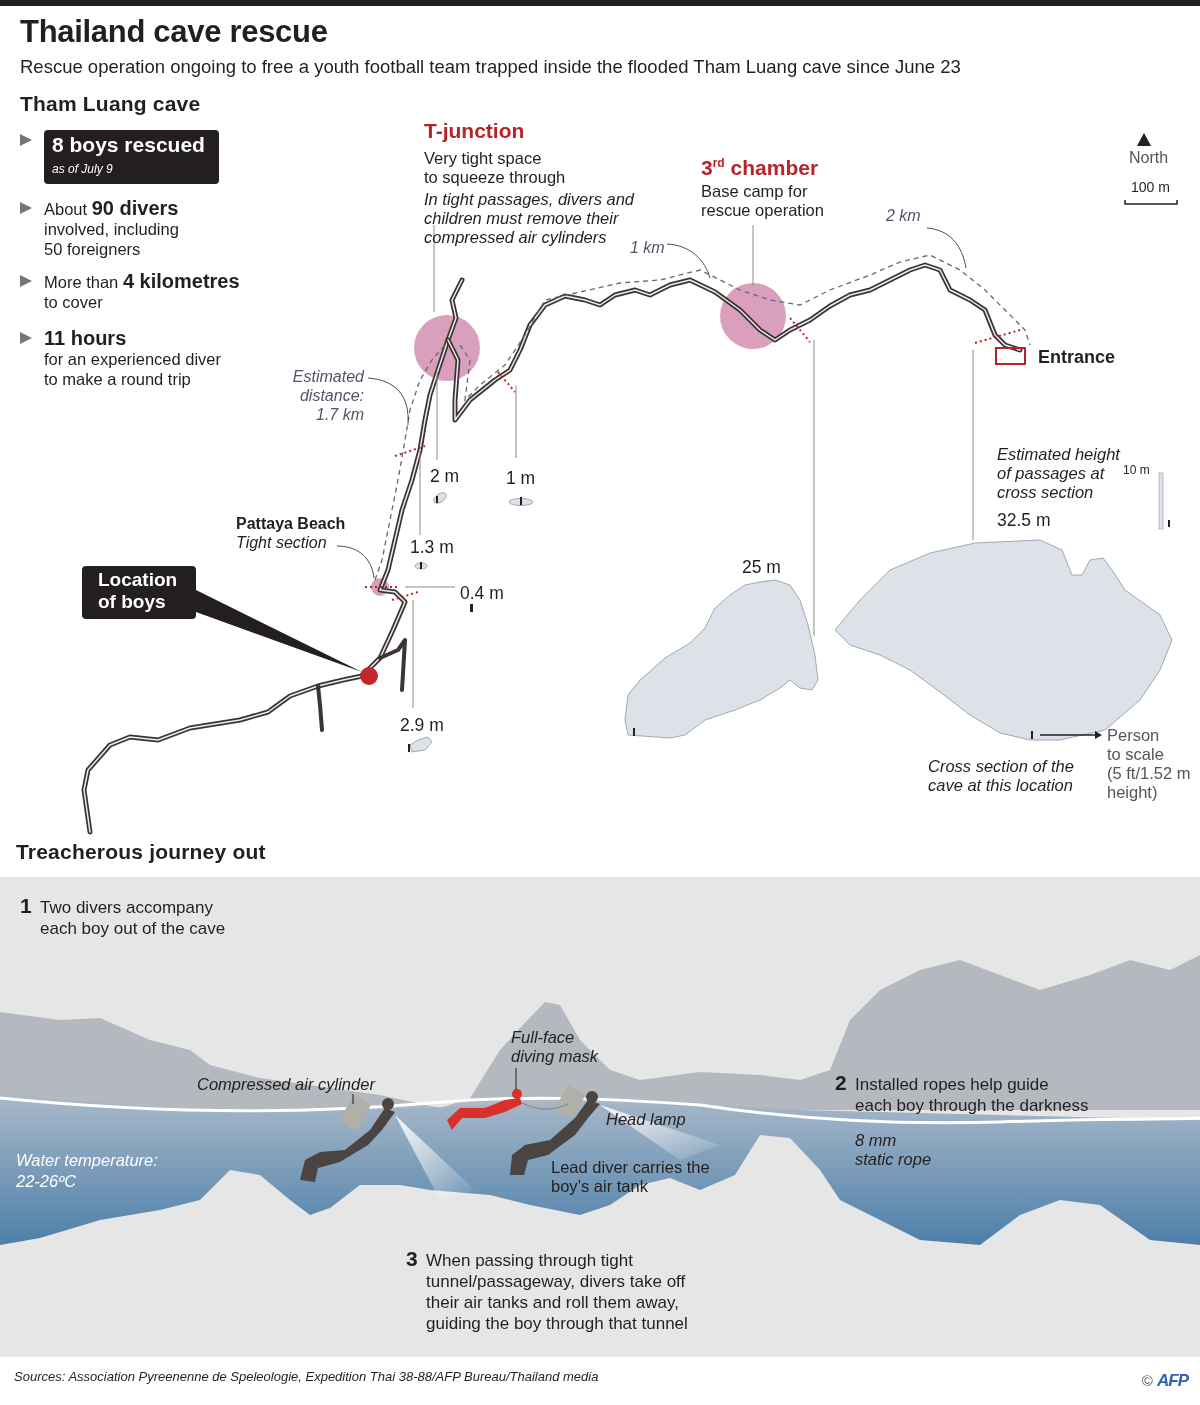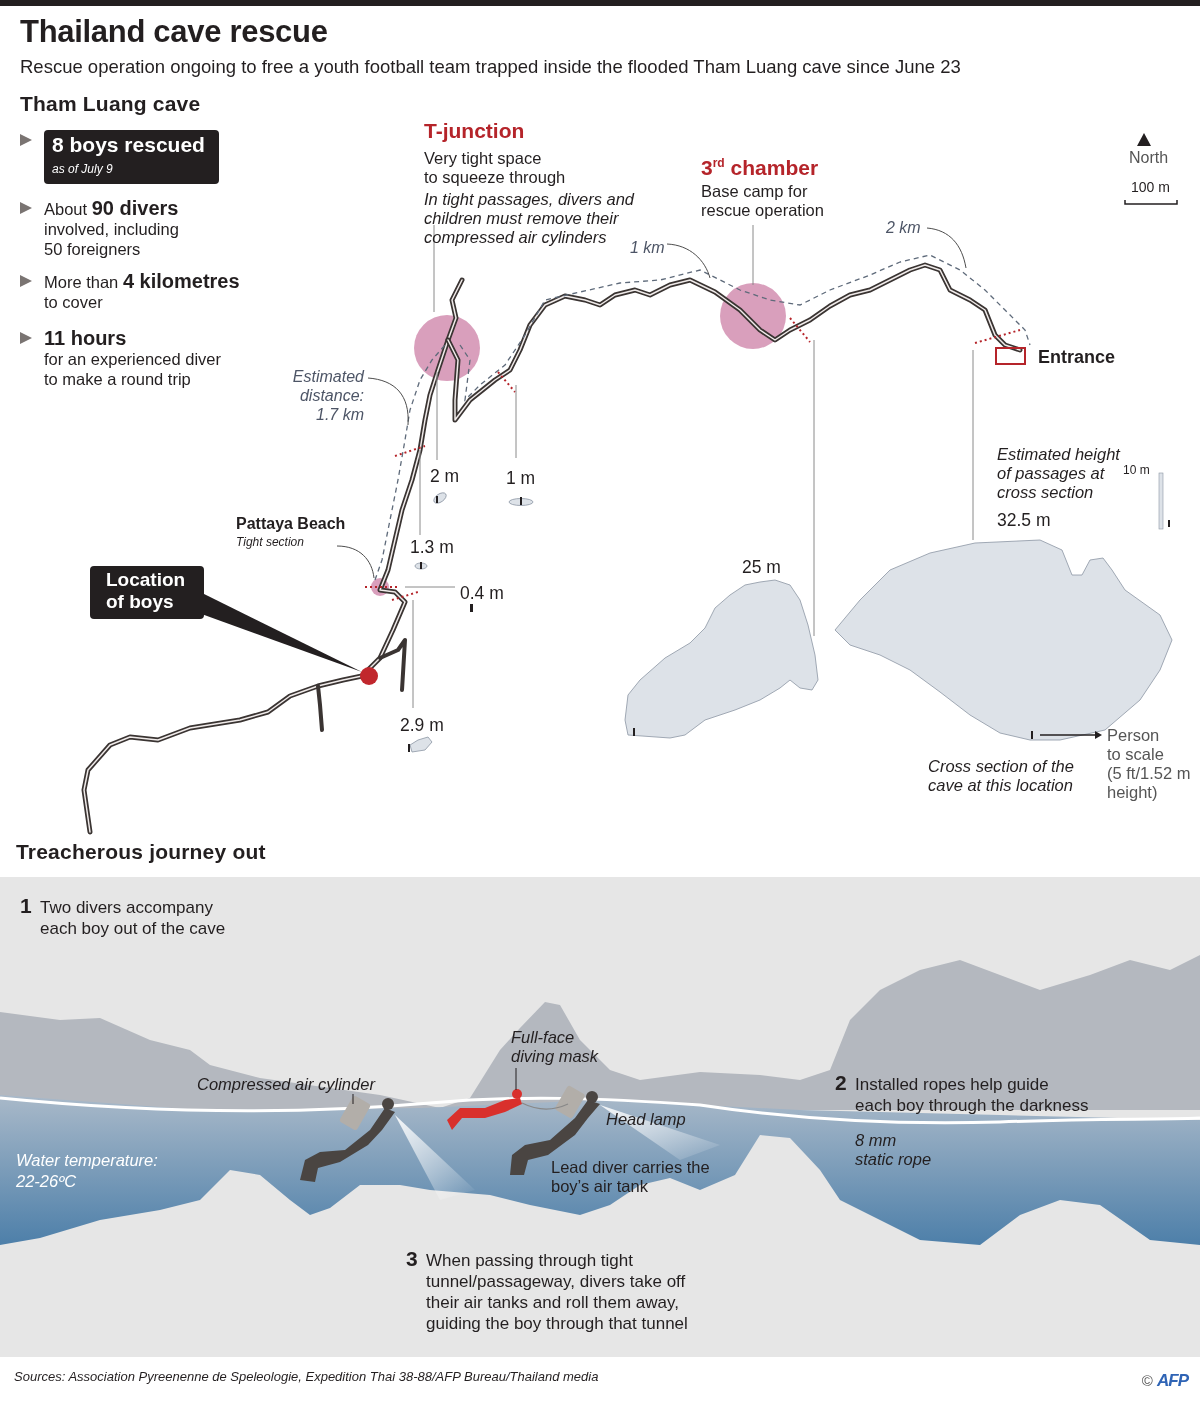--- a/index.html
+++ b/index.html
@@ -15,21 +15,21 @@
   .fact .arrow { position: absolute; left: 0; top: 4px; width: 0; height: 0; border-top: 6px solid transparent; border-bottom: 6px solid transparent; border-left: 12px solid #7a7472; }
   .fact b { font-size: 20px; }
   .fact-box { display: inline-block; background: #231f20; color: #fff; border-radius: 4px; padding: 3px 14px 5px 8px; margin-left: 0; }
   .fact-box b { font-size: 21px; display: block; line-height: 24px; }
   .fact-box span { font-size: 12px; font-style: italic; }
   .red-head { color: #b5242a; font-weight: bold; font-size: 21px; }
   .lbl { font-size: 16.5px; line-height: 19px; }
   .ital { font-style: italic; }
   .grey-ital { font-style: italic; color: #4d5566; font-size: 16px; line-height: 19px; }
   .m-lbl { font-size: 17.5px; text-align: center; }
-  .loc-box { left: 82px; top: 566px; background: #231f20; color: #fff; font-weight: bold; font-size: 19px; line-height: 22px; padding: 3px 16px 6px 16px; border-radius: 4px; width: 114px; margin-left: 8px; }
+  .loc-box { left: 82px; top: 566px; background: #231f20; color: #fff; font-weight: bold; font-size: 19px; line-height: 22px; padding: 3px 16px 6px 16px; border-radius: 4px; width: 114px; }
   .journey-bg { left: 0; top: 877px; width: 1200px; height: 480px; background: #e6e6e6; }
   .step { font-size: 17px; line-height: 21px; }
   .step-num { font-weight: bold; font-size: 21px; position: absolute; left: -20px; top: -2px; }
   .water-lbl { color: #ffffff; font-style: italic; font-size: 16.5px; line-height: 21px; }
   .sources { left: 14px; top: 1369px; font-size: 13px; font-style: italic; color: #231f20; }
   .afp { right: 12px; top: 1371px; font-size: 15px; color: #555; }
   .afp b { color: #2f64b5; font-style: italic; font-weight: 900; font-size: 17px; letter-spacing: -1px; text-align: right; }
   svg { position: absolute; left: 0; top: 0; }
 </style>
 </head>
@@ -162,32 +162,32 @@
 <div class="abs" style="left:701px;top:156px;">
   <div class="red-head"><span>3</span><sup style="font-size:12px;">rd</sup><span> chamber</span></div>
   <div class="lbl" style="margin-top:2px;">Base camp for</div>
   <div class="lbl">rescue operation</div>
 </div>
 
 <div class="abs" style="left:1129px;top:149px;font-size:16px;color:#555;">North</div>
 <div class="abs" style="left:1131px;top:179px;font-size:14px;">100 m</div>
 
 <div class="abs grey-ital" style="left:630px;top:238px;">1 km</div>
-<div class="abs grey-ital" style="left:886px;top:218px;">2 km</div>
+<div class="abs grey-ital" style="left:886px;top:206px;">2 km</div>
 <div class="abs grey-ital" style="left:286px;top:367px;text-align:right;width:78px;">
   <div>Estimated</div>
   <div>distance:</div>
   <div>1.7 km</div>
 </div>
 
 <div class="abs" style="left:1038px;top:347px;font-size:18px;font-weight:bold;">Entrance</div>
 
 <div class="abs" style="left:236px;top:515px;">
   <div style="font-weight:bold;font-size:16px;">Pattaya Beach</div>
-  <div class="lbl ital" style="font-size:12px;">Tight section</div>
+  <div class="lbl ital" style="font-size:16px;">Tight section</div>
 </div>
 
 <div class="abs loc-box">
   <div>Location</div>
   <div>of boys</div>
 </div>
 
 <div class="abs m-lbl" style="left:430px;top:466px;">2 m</div>
 <div class="abs m-lbl" style="left:506px;top:468px;">1 m</div>
 <div class="abs m-lbl" style="left:410px;top:537px;">1.3 m</div>

